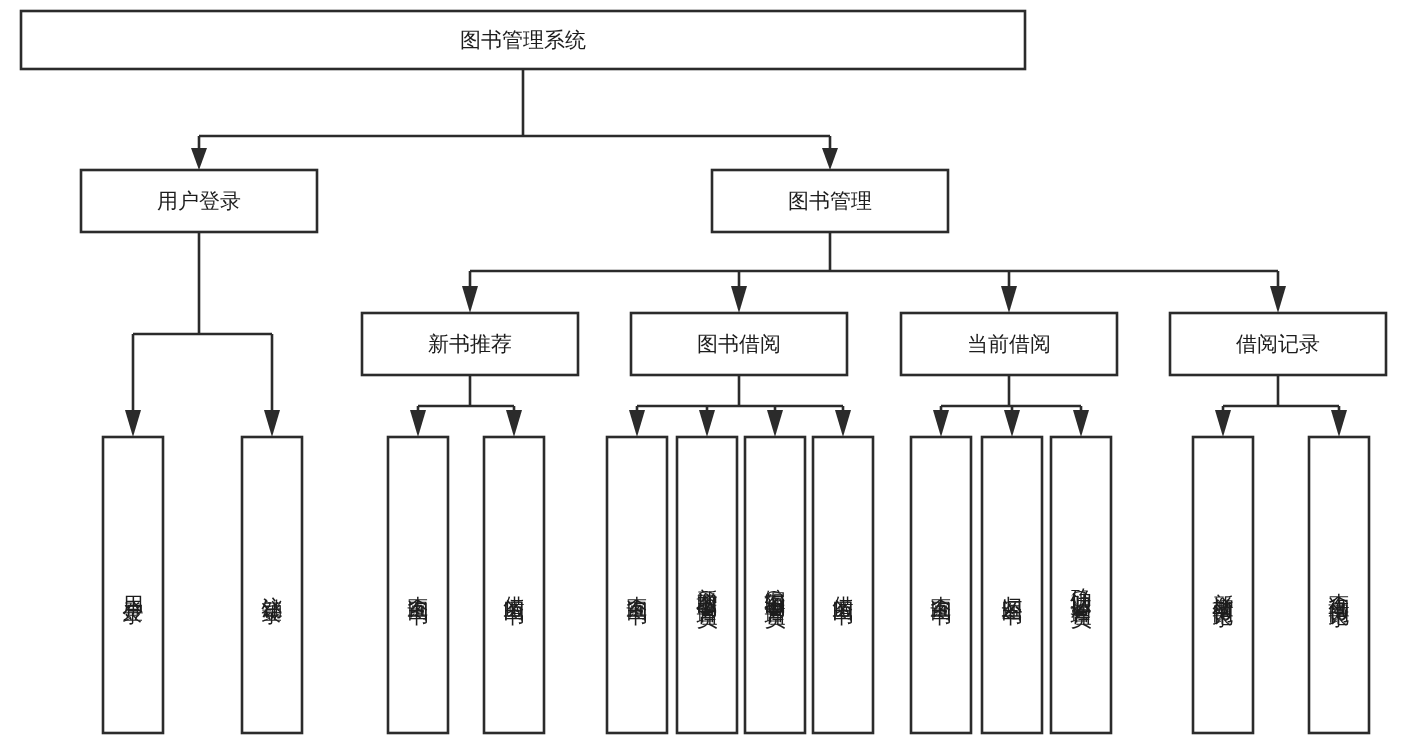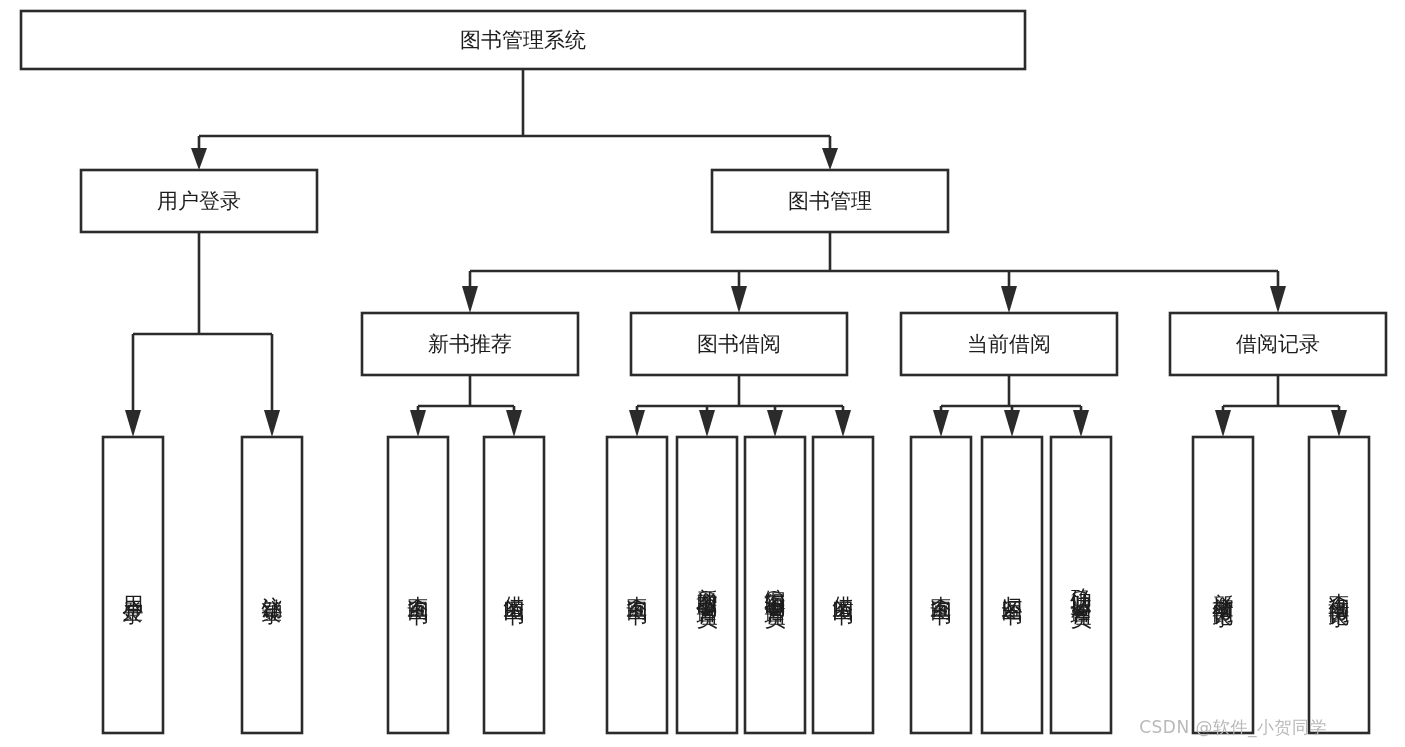--- a/index.html
+++ b/index.html
@@ -245,15 +245,14 @@
       <text class="node-label-v" x="1223" y="585">新增借阅记录</text>
     </g>
 
     <g>
       <rect class="node-box" x="1309" y="437" width="60" height="296"></rect>
       <text class="node-label-v" x="1339" y="585">查询借阅记录</text>
     </g>
 
   </svg>
 
-  <div class="watermark-text">CSDN @软件_小贺同学</div>
 
 </div>
 
 </body></html>

